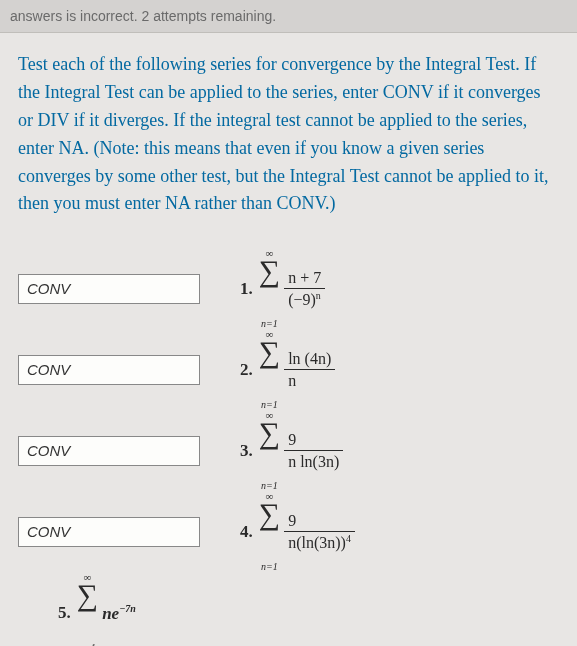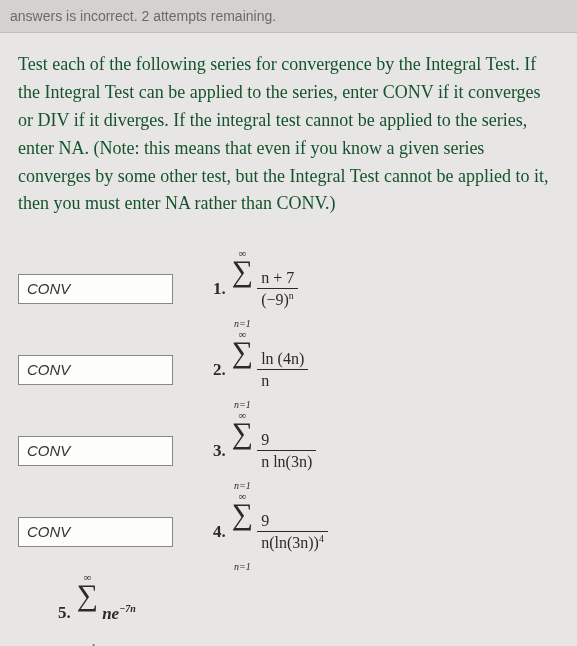--- a/index.html
+++ b/index.html
@@ -22,35 +22,35 @@
       font-size: 14px;
       color: #6a6a6a;
       border-bottom: 1px solid #c0beba;
     }
     .content {
       padding: 18px 18px 10px 18px;
     }
     .instructions {
       font-size: 18px;
       line-height: 1.55;
-      color: #14532d;
+      color: #0369a1;
       margin-bottom: 30px;
     }
     .problems {
       display: flex;
       flex-direction: column;
       gap: 0;
     }
     .problem-row {
       display: flex;
       align-items: center;
       min-height: 56px;
     }
     .answer-input {
-      width: 155px;
+      width: 182px;
       height: 30px;
       border: 1px solid #888;
       background: #fdfdfb;
       font-family: Arial, sans-serif;
       font-size: 15px;
       padding: 12px 8px;
       color: #333;
       font-style: italic;
     }
     .problem-number {

